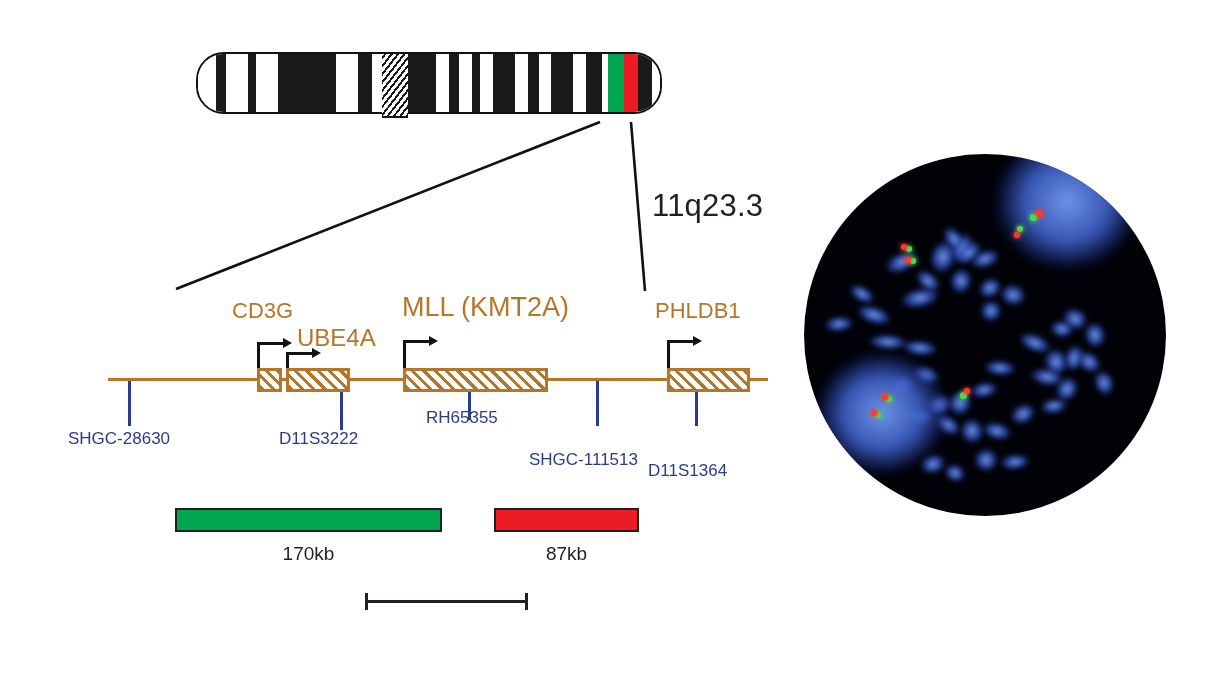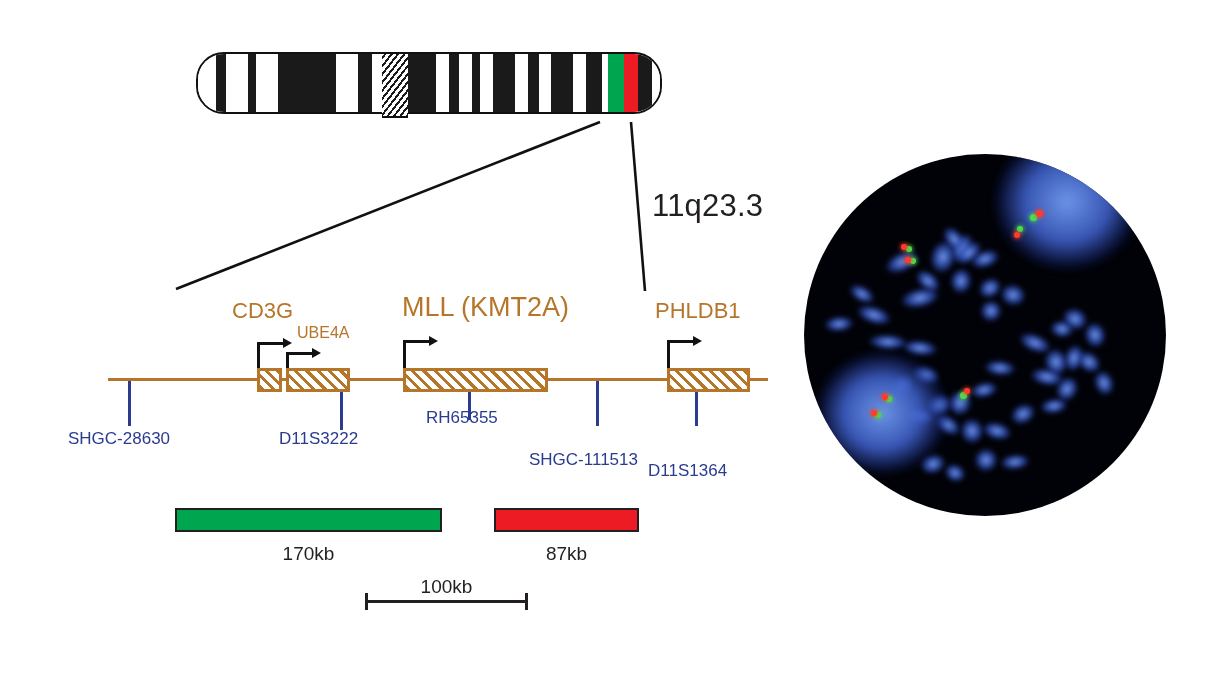--- a/index.html
+++ b/index.html
@@ -277,21 +277,21 @@
     <div id="axis-line"></div>
     <div id="gene-layer">
         <div class="gene-box" style="left: 257px; top: 368px; width: 25px; height: 24px;"></div>
         <div class="gene-label" style="left: 232px; top: 298px; font-size: 22px;">CD3G</div>
         <div class="tss" style="left: 257px; top: 342px; width: 36px; height: 26px;">
           <div class="tss-stem" style="height: 26px;"></div>
           <div class="tss-arm" style="width: 26px;"></div>
           <div class="tss-head" style="left: 26px;"></div>
         </div>
         <div class="gene-box" style="left: 286px; top: 368px; width: 64px; height: 24px;"></div>
-        <div class="gene-label" style="left: 297px; top: 324px; font-size: 16px;">UBE4A</div>
+        <div class="gene-label" style="left: 297px; top: 324px; font-size: 24px;">UBE4A</div>
         <div class="tss" style="left: 286px; top: 352px; width: 36px; height: 16px;">
           <div class="tss-stem" style="height: 16px;"></div>
           <div class="tss-arm" style="width: 26px;"></div>
           <div class="tss-head" style="left: 26px;"></div>
         </div>
         <div class="gene-box" style="left: 403px; top: 368px; width: 145px; height: 24px;"></div>
         <div class="gene-label" style="left: 402px; top: 292px; font-size: 27px;">MLL (KMT2A)</div>
         <div class="tss" style="left: 403px; top: 340px; width: 36px; height: 28px;">
           <div class="tss-stem" style="height: 28px;"></div>
           <div class="tss-arm" style="width: 26px;"></div>
@@ -319,21 +319,20 @@
       </div>
   </div>
 
   <div id="probe-layer">
       <div class="probe-bar" style="left: 175px; top: 508px; width: 267px; height: 24px; background: rgb(0, 165, 80);"></div>
       <div class="probe-label" style="left: 175px; top: 543px; width: 267px;">170kb</div>
       <div class="probe-bar" style="left: 494px; top: 508px; width: 145px; height: 24px; background: rgb(237, 28, 36);"></div>
       <div class="probe-label" style="left: 494px; top: 543px; width: 145px;">87kb</div>
     </div>
 
-  <div id="scalebar-label">100kb</div>
   <div id="scalebar-line">
     <div class="scale-cap" style="left:0"></div>
     <div class="scale-cap" style="left:160px"></div>
   </div>
 
   <div id="fish">
       <div class="chr" style="left: 80px; top: 98px; width: 36px; height: 20px; transform: rotate(-25deg);"></div>
       <div class="chr" style="left: 110px; top: 118px; width: 28px; height: 18px; transform: rotate(40deg);"></div>
       <div class="chr" style="left: 126px; top: 86px; width: 26px; height: 34px; transform: rotate(15deg);"></div>
       <div class="chr" style="left: 96px; top: 134px; width: 40px; height: 20px; transform: rotate(-12deg);"></div>

